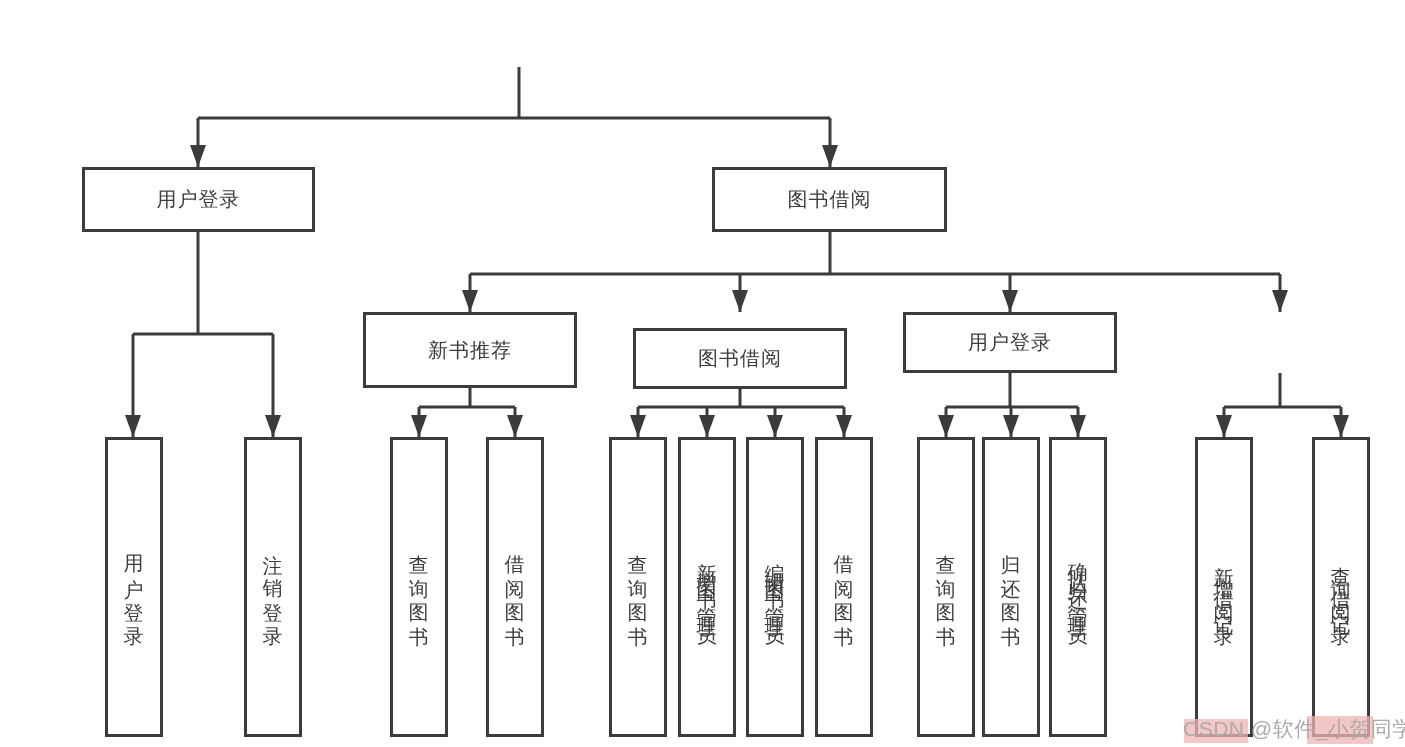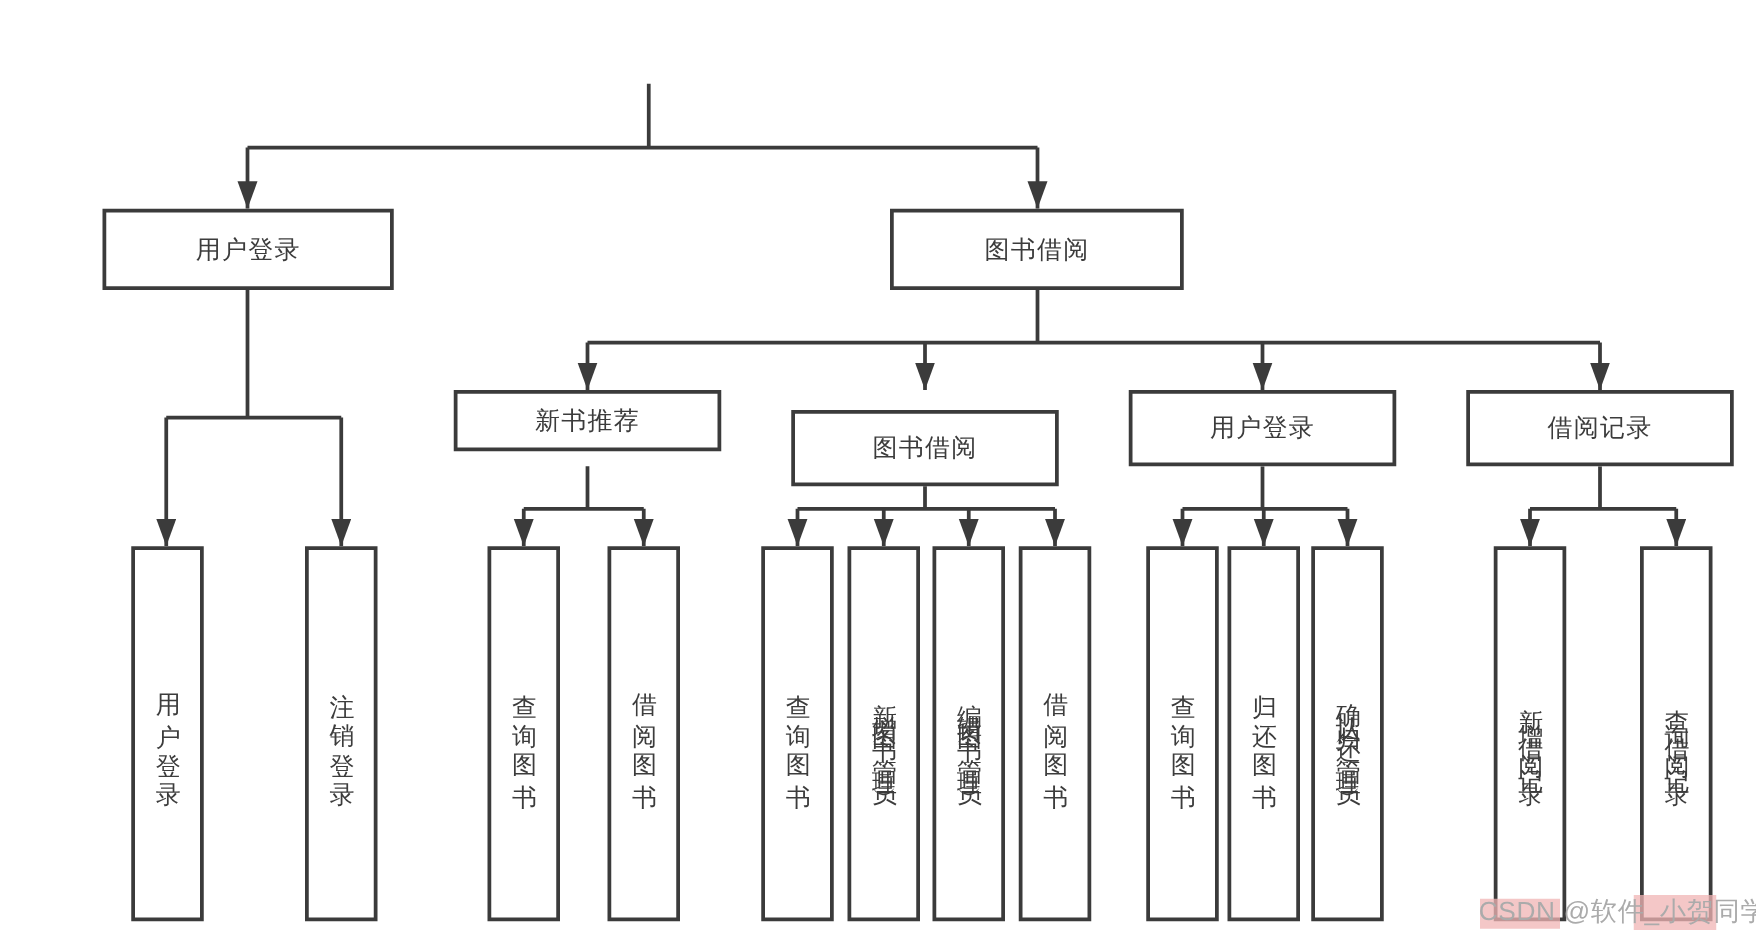--- a/index.html
+++ b/index.html
@@ -28,21 +28,21 @@
   }
   .hnode span {
     font-size: 20px;
     letter-spacing: 1px;
     white-space: nowrap;
   }
   
   .n-root            { left: 12px;   top: 13px;  width: 1012px; height: 54px; }
   .n-user-login      { left: 82px;   top: 167px; width: 233px;  height: 65px; }
   .n-book-mgmt       { left: 712px;  top: 167px; width: 235px;  height: 65px; }
-  .n-new-book        { left: 363px;  top: 312px; width: 214px;  height: 49px; }
+  .n-new-book        { left: 363px;  top: 312px; width: 214px;  height: 76px; }
   .n-book-borrow     { left: 633px;  top: 328px; width: 214px;  height: 61px; }
   .n-current-borrow  { left: 903px;  top: 312px; width: 214px;  height: 61px; }
   .n-borrow-records  { left: 1173px; top: 312px; width: 214px;  height: 61px; }
   
   .leaf { top: 437px; width: 58px; height: 300px; }
   .leaf span {
     writing-mode: vertical-rl;
     text-orientation: mixed;
     font-size: 20px;
     line-height: 1;
@@ -149,23 +149,20 @@
 
   <div class="node hnode n-new-book">
     <span>新书推荐</span>
   </div>
   <div class="node hnode n-book-borrow">
     <span>图书借阅</span>
   </div>
   <div class="node hnode n-current-borrow">
     <span>用户登录</span>
   </div>
-  <div class="node hnode n-borrow-records">
-    <span>借阅记录</span>
-  </div>
 
   <div class="node leaf ls4 l-u1">
     <span>用户登录</span>
   </div>
   <div class="node leaf ls4 l-u2">
     <span>注销登录</span>
   </div>
 
   <div class="node leaf ls4 l-n1">
     <span>查询图书</span>

